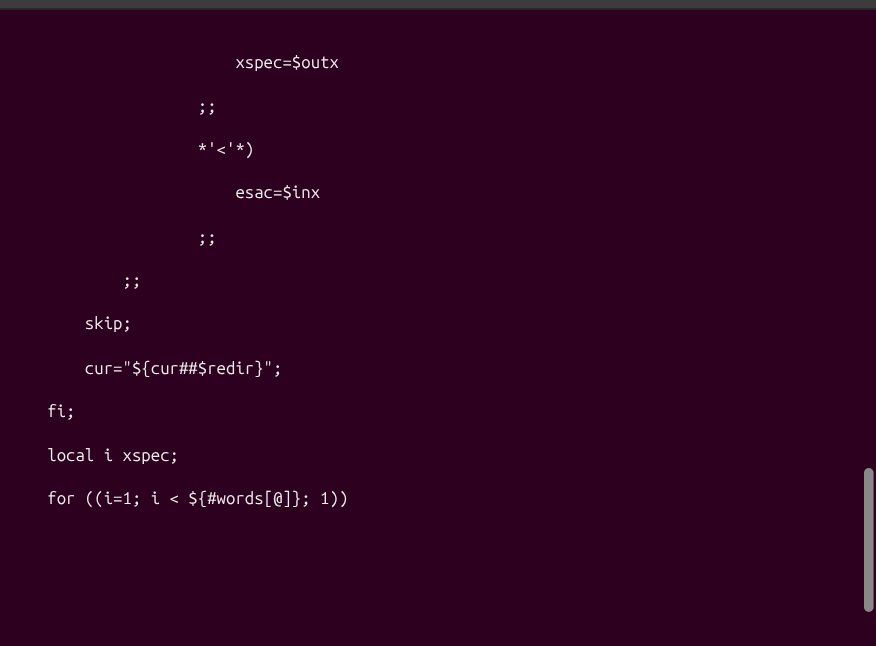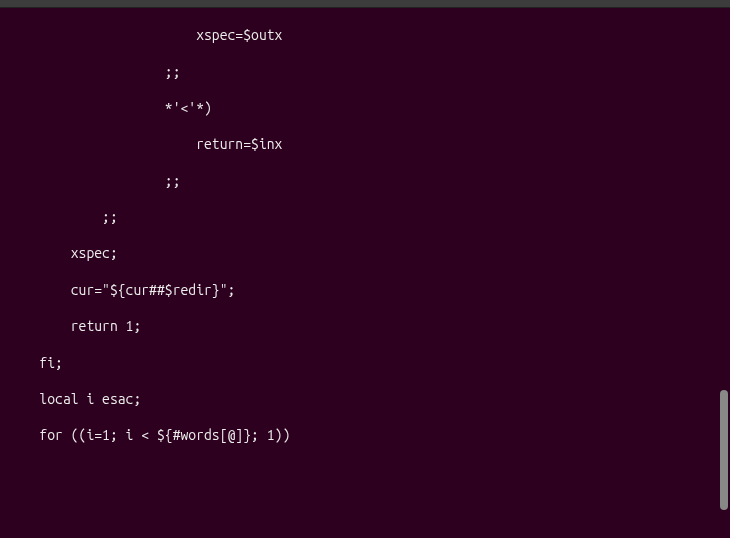--- a/index.html
+++ b/index.html
@@ -17,21 +17,21 @@
       height: 538px;
       overflow: hidden;
       position: relative;
     }
     .titlebar {
       height: 8px;
       background: #3c3c3c;
       border-bottom: 1px solid #222;
     }
     .terminal {
-      padding: 0 8px;
+      padding: 16px 8px;
       white-space: pre;
       overflow-y: auto;
       height: calc(100% - 8px);
     }
     .scrollbar {
       position: absolute;
       right: 2px;
       top: 390px;
       width: 8px;
       height: 120px;
@@ -41,28 +41,27 @@
   </style>
 </head>
 <body>
 
 <div class="titlebar"></div>
 
 <div class="terminal">
 <div>                        xspec=$outx</div>
 <div>                    ;;</div>
 <div>                    *'&lt;'*)</div>
-<div>                        return=$inx</div>
+<div>                        esac=$inx</div>
 <div>                    ;;</div>
 <div>            ;;</div>
-<div>        xspec;</div>
+<div>        skip;</div>
 <div>        cur="${cur##$redir}";</div>
-<div>        return 1;</div>
 <div>    fi;</div>
-<div>    local i esac;</div>
+<div>    local i xspec;</div>
 <div>    for ((i=1; i &lt; ${#words[@]}; 1))</div>
 
 
 
 
 
 
 
 
 

